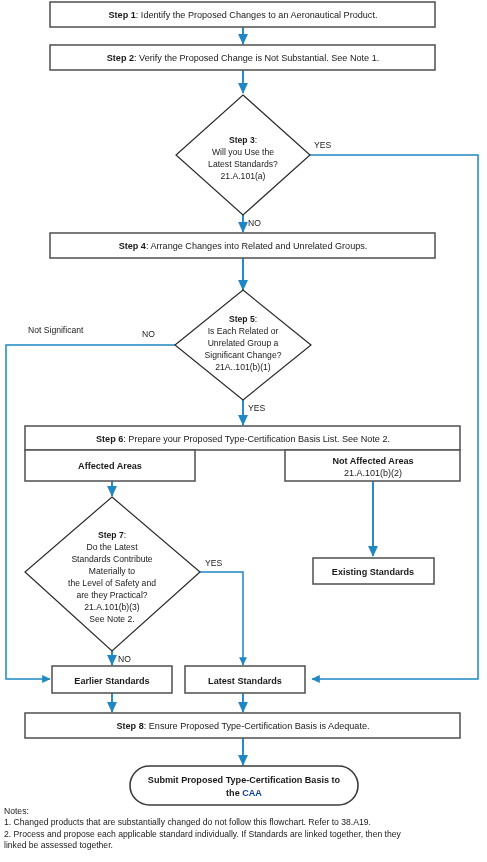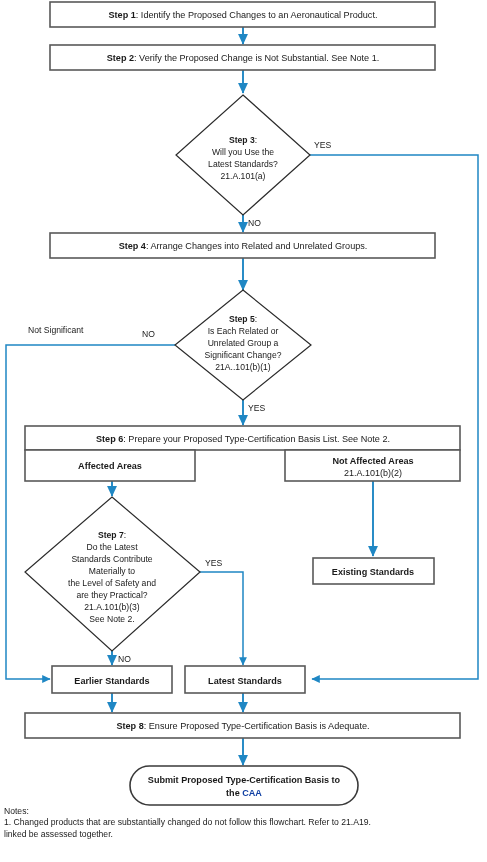--- a/index.html
+++ b/index.html
@@ -226,15 +226,16 @@
     <g>
       <rect class="oval-shape" x="130" y="766" width="228" height="39" rx="19.5" ry="19.5"></rect>
       <text class="t-strong" x="244" y="783">Submit Proposed Type-Certification Basis to</text>
       <text class="t-strong" x="244" y="796"><tspan>the </tspan><tspan class="caa-accent">CAA</tspan></text>
     </g>
   </svg>
 </div>
 
 <div class="notes-block">
   <span class="notes-title">Notes:</span>
-  <span class="note-line">1. Changed products that are substantially changed do not follow this flowchart. Refer to 21.A19.</span>
+  <span class="note-line">1. Changed products that are substantially changed do not follow this flowchart. Refer to 38.A19.</span>
+  <span class="note-line">2. Process and propose each applicable standard individually. If Standards are linked together, then they</span>
   <span class="note-line">linked be assessed together.</span>
 </div>
 
 </body></html>

